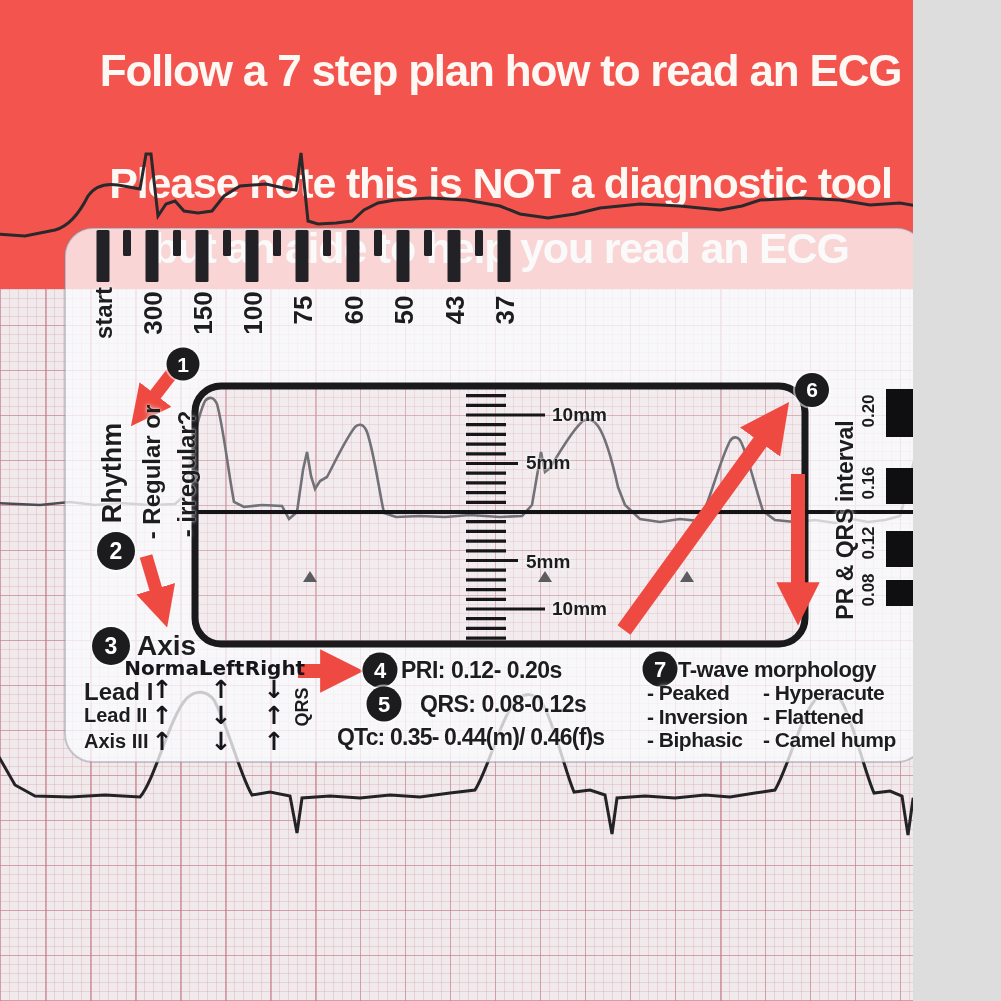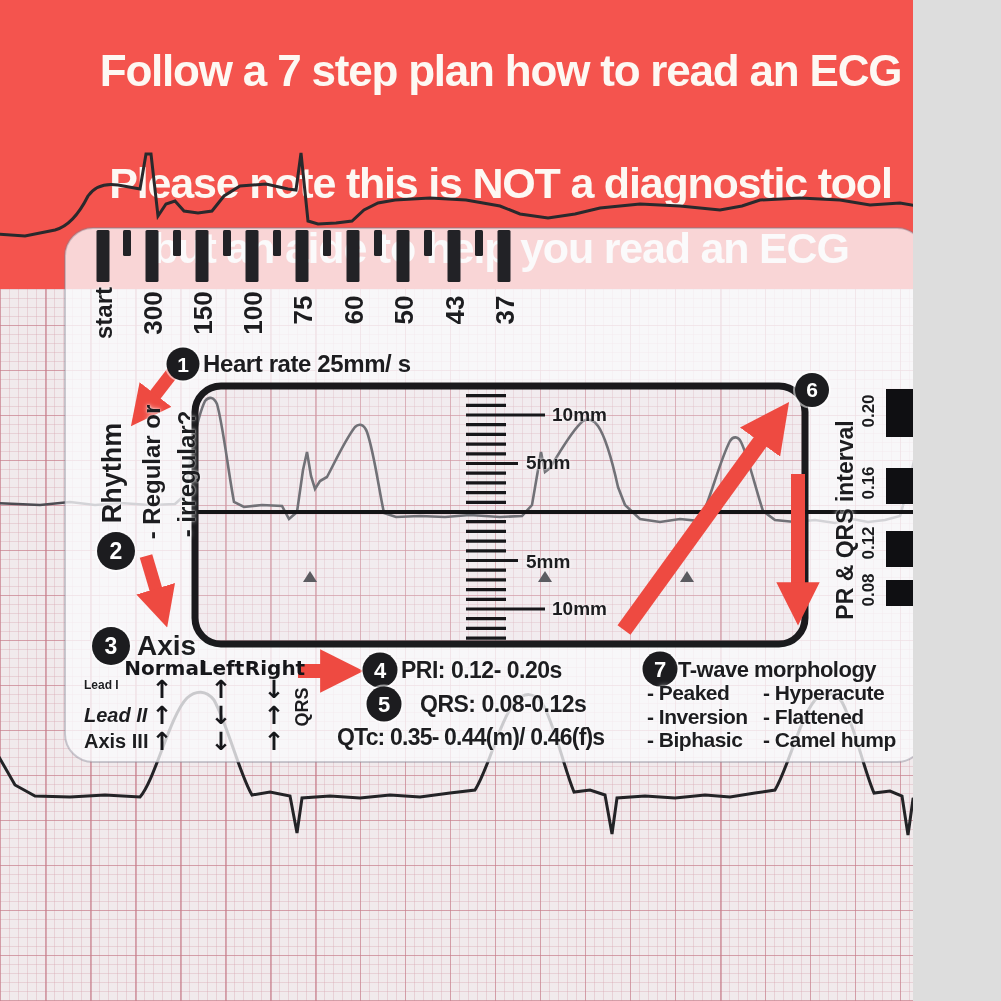--- a/index.html
+++ b/index.html
@@ -147,21 +147,20 @@
   <div class="vlabel" style="left:203px;top:313px;font-size:26px;">150</div>
   <div class="vlabel" style="left:253px;top:313px;font-size:26px;">100</div>
   <div class="vlabel" style="left:303px;top:310px;font-size:26px;">75</div>
   <div class="vlabel" style="left:354px;top:310px;font-size:26px;">60</div>
   <div class="vlabel" style="left:404px;top:310px;font-size:26px;">50</div>
   <div class="vlabel" style="left:455px;top:310px;font-size:26px;">43</div>
   <div class="vlabel" style="left:505px;top:310px;font-size:26px;">37</div>
 
 
   <div class="badge" style="left:183px;top:364px;width:33px;height:33px;font-size:21px;">1</div>
-  <div class="ink" style="left:203px;top:350px;font-size:24px;letter-spacing:-0.4px;">Heart rate 25mm/ s</div>
 
   <div class="badge" style="left:116px;top:551px;width:38px;height:38px;font-size:23px;">2</div>
   <div class="vlabel" style="left:112px;top:473px;font-size:27px;">Rhythm</div>
   <div class="vlabel" style="left:152px;top:472px;font-size:24px;">- Regular or</div>
   <div class="vlabel" style="left:187px;top:474px;font-size:24px;">- irregular?</div>
 
   <div class="ink" style="left:552px;top:404px;font-size:19px;">10mm</div>
   <div class="ink" style="left:526px;top:452px;font-size:19px;">5mm</div>
   <div class="ink" style="left:526px;top:551px;font-size:19px;">5mm</div>
   <div class="ink" style="left:552px;top:598px;font-size:19px;">10mm</div>
@@ -172,26 +171,26 @@
   <div class="vlabel" style="left:869px;top:483px;font-size:17px;">0.16</div>
   <div class="vlabel" style="left:869px;top:543px;font-size:17px;">0.12</div>
   <div class="vlabel" style="left:869px;top:590px;font-size:17px;">0.08</div>
 
   <div class="badge" style="left:111px;top:646px;width:38px;height:38px;font-size:23px;">3</div>
   <div class="ink" style="left:137px;top:630px;font-size:28px;">Axis</div>
   <div class="cell" style="left:165px;top:668px;font-size:20px;">Normal</div>
   <div class="cell" style="left:222px;top:668px;font-size:20px;">Left</div>
   <div class="cell" style="left:275px;top:668px;font-size:20px;">Right</div>
 
-  <div class="ink" style="left:84px;top:678px;font-size:12px;">Lead I</div>
+  <div class="ink" style="left:84px;top:678px;font-size:24px;">Lead I</div>
   <div class="cell" style="left:162px;top:689px;font-size:25px;">↑</div>
   <div class="cell" style="left:221px;top:689px;font-size:25px;">↑</div>
   <div class="cell" style="left:274px;top:689px;font-size:25px;">↓</div>
 
-  <div class="ink" style="left:84px;top:704px;font-size:20px;font-style:italic;">Lead II</div>
+  <div class="ink" style="left:84px;top:704px;font-size:20px;">Lead II</div>
   <div class="cell" style="left:162px;top:715px;font-size:25px;">↑</div>
   <div class="cell" style="left:221px;top:715px;font-size:25px;">↓</div>
   <div class="cell" style="left:274px;top:715px;font-size:25px;">↑</div>
 
   <div class="ink" style="left:84px;top:730px;font-size:20px;">Axis III</div>
   <div class="cell" style="left:162px;top:741px;font-size:25px;">↑</div>
   <div class="cell" style="left:221px;top:741px;font-size:25px;">↓</div>
   <div class="cell" style="left:274px;top:741px;font-size:25px;">↑</div>
 
   <div class="vlabel" style="left:302px;top:707px;font-size:18px;">QRS</div>

